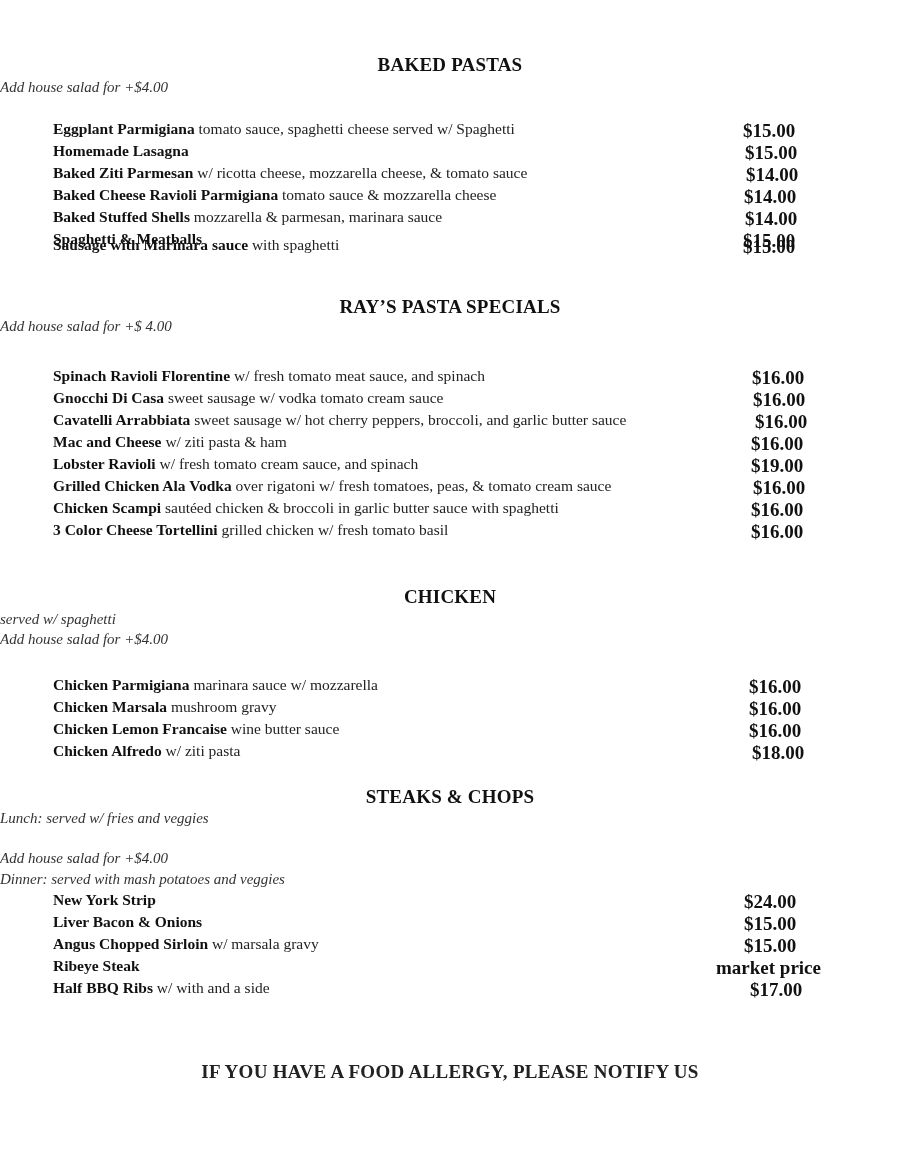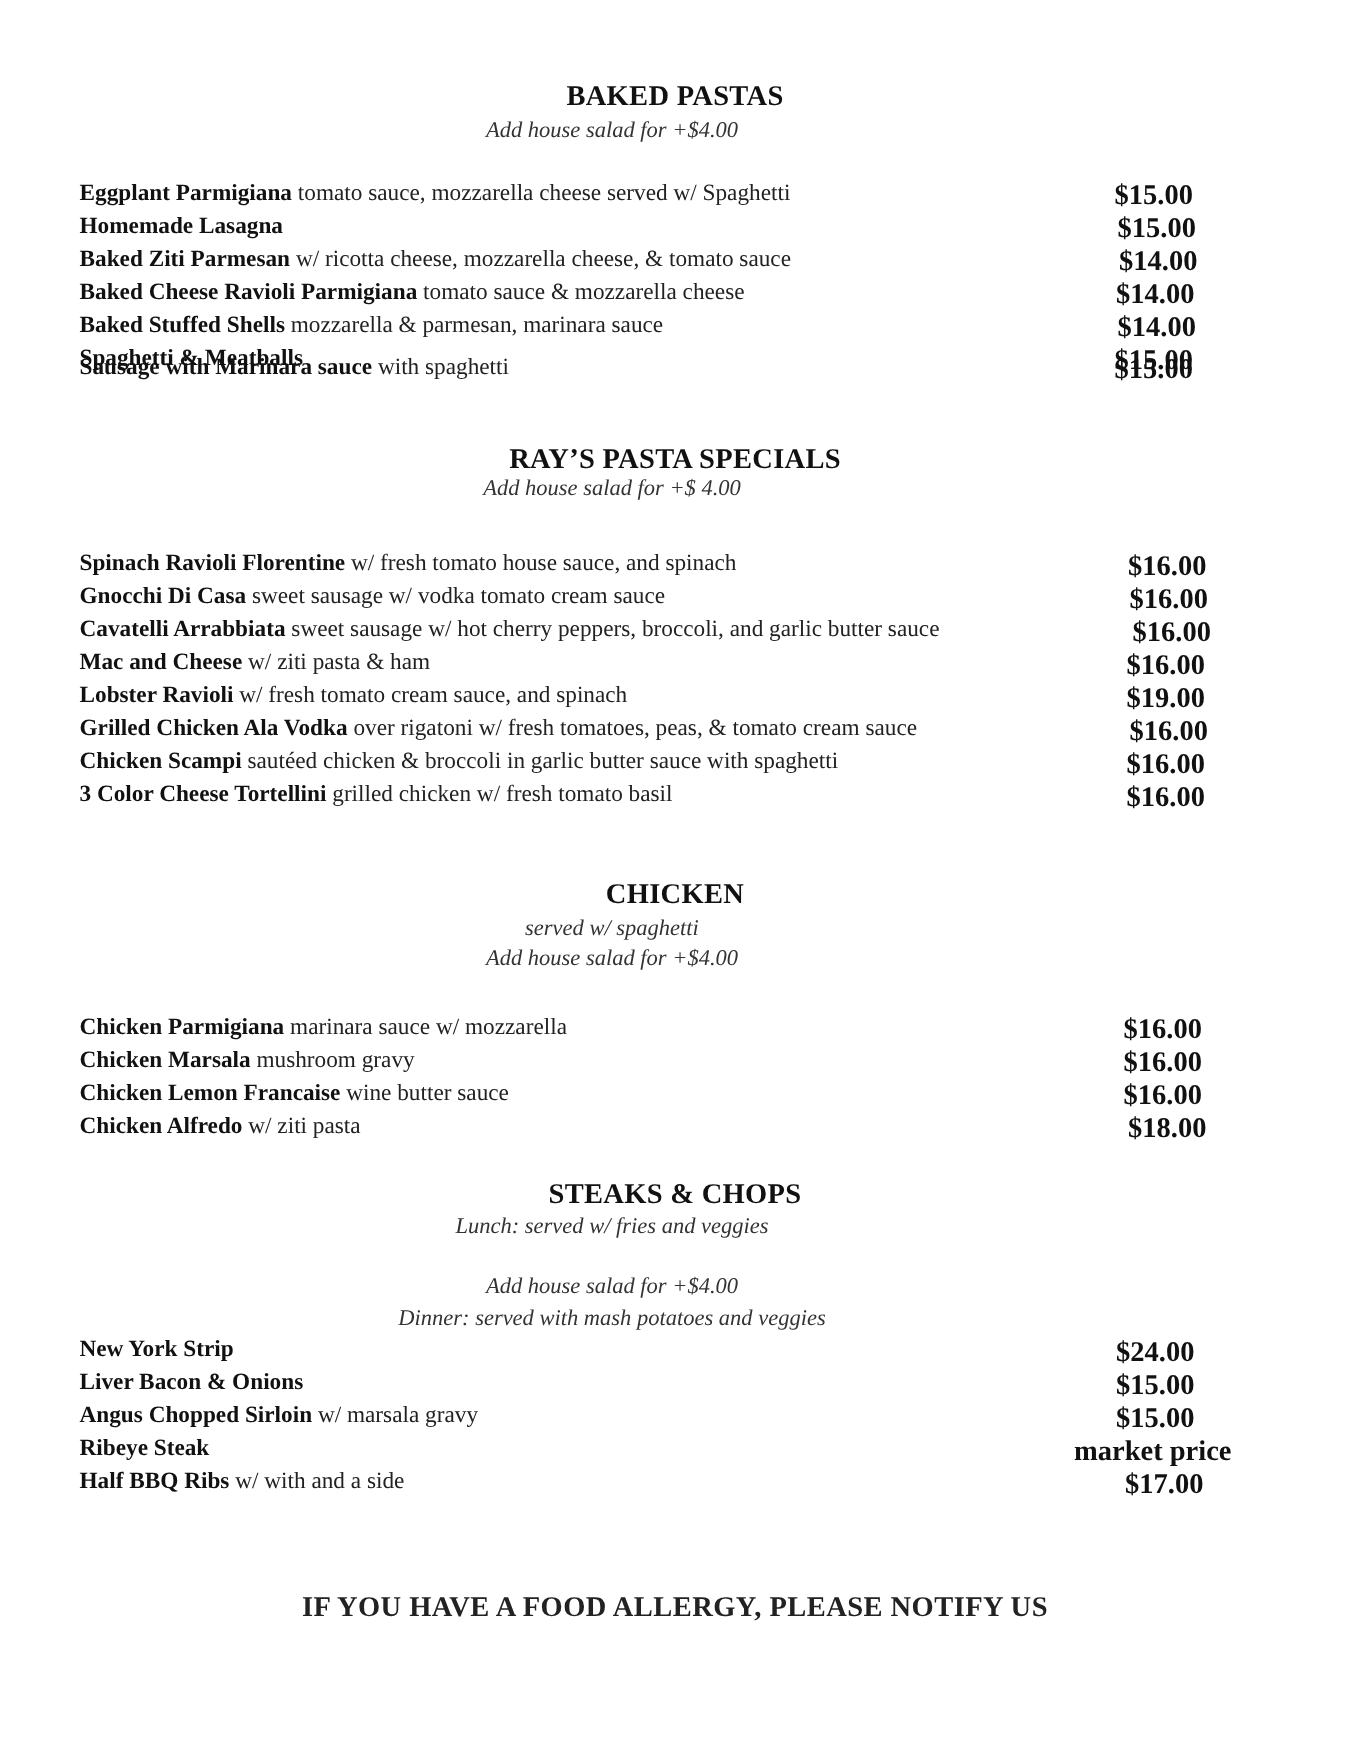--- a/index.html
+++ b/index.html
@@ -6,52 +6,52 @@
     body {
       width: 900px; height: 1165px; position: relative; overflow: hidden;
       font-family: "Liberation Serif", "DejaVu Serif", serif;
       color: #1a1a1a;
     }
     .section-title {
       position: absolute; left: 0; width: 900px; text-align: center;
       font-weight: bold; font-size: 19px; letter-spacing: 0.2px; color: #111;
     }
     .note {
-      position: absolute; left: 0; width: 816px; text-align: center;
+      position: absolute; left: 0; width: 816px; text-align: left;
       font-style: italic; font-size: 15px; color: #333;
     }
     .row { position: absolute; left: 53px; width: 800px; height: 22px; font-size: 15.5px; white-space: nowrap; }
     .row .name { font-weight: bold; color: #111; margin-top: 18px; }
     .row .desc { font-weight: normal; color: #222; }
     .price { position: absolute; top: 0; font-weight: bold; color: #111; font-size: 19px; }
     .footer {
       position: absolute; left: 0; width: 900px; text-align: center; top: 1061px;
       font-weight: bold; font-size: 19px; letter-spacing: 0.3px; color: #222;
     }
   </style>
 </head>
 <body>
 
 <div id="menu">
 
   <div class="section-title" style="top:54px">BAKED PASTAS</div>
   <div class="note" style="top:79px">Add house salad for +$4.00</div>
 
-  <div class="row" style="top:120px"><span class="name">Eggplant Parmigiana</span> <span class="desc">tomato sauce, mozzarella cheese served w/ Spaghetti</span><span class="price" style="left:690px">$15.00</span></div>
+  <div class="row" style="top:120px"><span class="name">Eggplant Parmigiana</span> <span class="desc">tomato sauce, spaghetti cheese served w/ Spaghetti</span><span class="price" style="left:690px">$15.00</span></div>
   <div class="row" style="top:142px"><span class="name">Homemade Lasagna</span> <span class="desc"></span><span class="price" style="left:692px">$15.00</span></div>
   <div class="row" style="top:164px"><span class="name">Baked Ziti Parmesan</span> <span class="desc">w/ ricotta cheese, mozzarella cheese, &amp; tomato sauce</span><span class="price" style="left:693px">$14.00</span></div>
   <div class="row" style="top:186px"><span class="name">Baked Cheese Ravioli Parmigiana</span> <span class="desc">tomato sauce &amp; mozzarella cheese</span><span class="price" style="left:691px">$14.00</span></div>
   <div class="row" style="top:208px"><span class="name">Baked Stuffed Shells</span> <span class="desc">mozzarella &amp; parmesan, marinara sauce</span><span class="price" style="left:692px">$14.00</span></div>
   <div class="row" style="top:230px"><span class="name">Spaghetti &amp; Meatballs</span> <span class="desc"></span><span class="price" style="left:690px">$15.00</span></div>
   <div class="row" style="top:236px"><span class="name">Sausage with Marinara sauce</span> <span class="desc">with spaghetti</span><span class="price" style="left:690px">$15.00</span></div>
 
   <div class="section-title" style="top:296px">RAY’S PASTA SPECIALS</div>
   <div class="note" style="top:318px">Add house salad for +$ 4.00</div>
 
-  <div class="row" style="top:367px"><span class="name">Spinach Ravioli Florentine</span> <span class="desc">w/ fresh tomato house sauce, and spinach</span><span class="price" style="left:699px">$16.00</span></div>
+  <div class="row" style="top:367px"><span class="name">Spinach Ravioli Florentine</span> <span class="desc">w/ fresh tomato meat sauce, and spinach</span><span class="price" style="left:699px">$16.00</span></div>
   <div class="row" style="top:389px"><span class="name">Gnocchi Di Casa</span> <span class="desc">sweet sausage w/ vodka tomato cream sauce</span><span class="price" style="left:700px">$16.00</span></div>
   <div class="row" style="top:411px"><span class="name">Cavatelli Arrabbiata</span> <span class="desc">sweet sausage w/ hot cherry peppers, broccoli, and garlic butter sauce</span><span class="price" style="left:702px">$16.00</span></div>
   <div class="row" style="top:433px"><span class="name">Mac and Cheese</span> <span class="desc">w/ ziti pasta &amp; ham</span><span class="price" style="left:698px">$16.00</span></div>
   <div class="row" style="top:455px"><span class="name">Lobster Ravioli</span> <span class="desc">w/ fresh tomato cream sauce, and spinach</span><span class="price" style="left:698px">$19.00</span></div>
   <div class="row" style="top:477px"><span class="name">Grilled Chicken Ala Vodka</span> <span class="desc">over rigatoni w/ fresh tomatoes, peas, &amp; tomato cream sauce</span><span class="price" style="left:700px">$16.00</span></div>
   <div class="row" style="top:499px"><span class="name">Chicken Scampi</span> <span class="desc">sautéed chicken &amp; broccoli in garlic butter sauce with spaghetti</span><span class="price" style="left:698px">$16.00</span></div>
   <div class="row" style="top:521px"><span class="name">3 Color Cheese Tortellini</span> <span class="desc">grilled chicken w/ fresh tomato basil</span><span class="price" style="left:698px">$16.00</span></div>
 
   <div class="section-title" style="top:586px">CHICKEN</div>
   <div class="note" style="top:611px">served w/ spaghetti</div>

